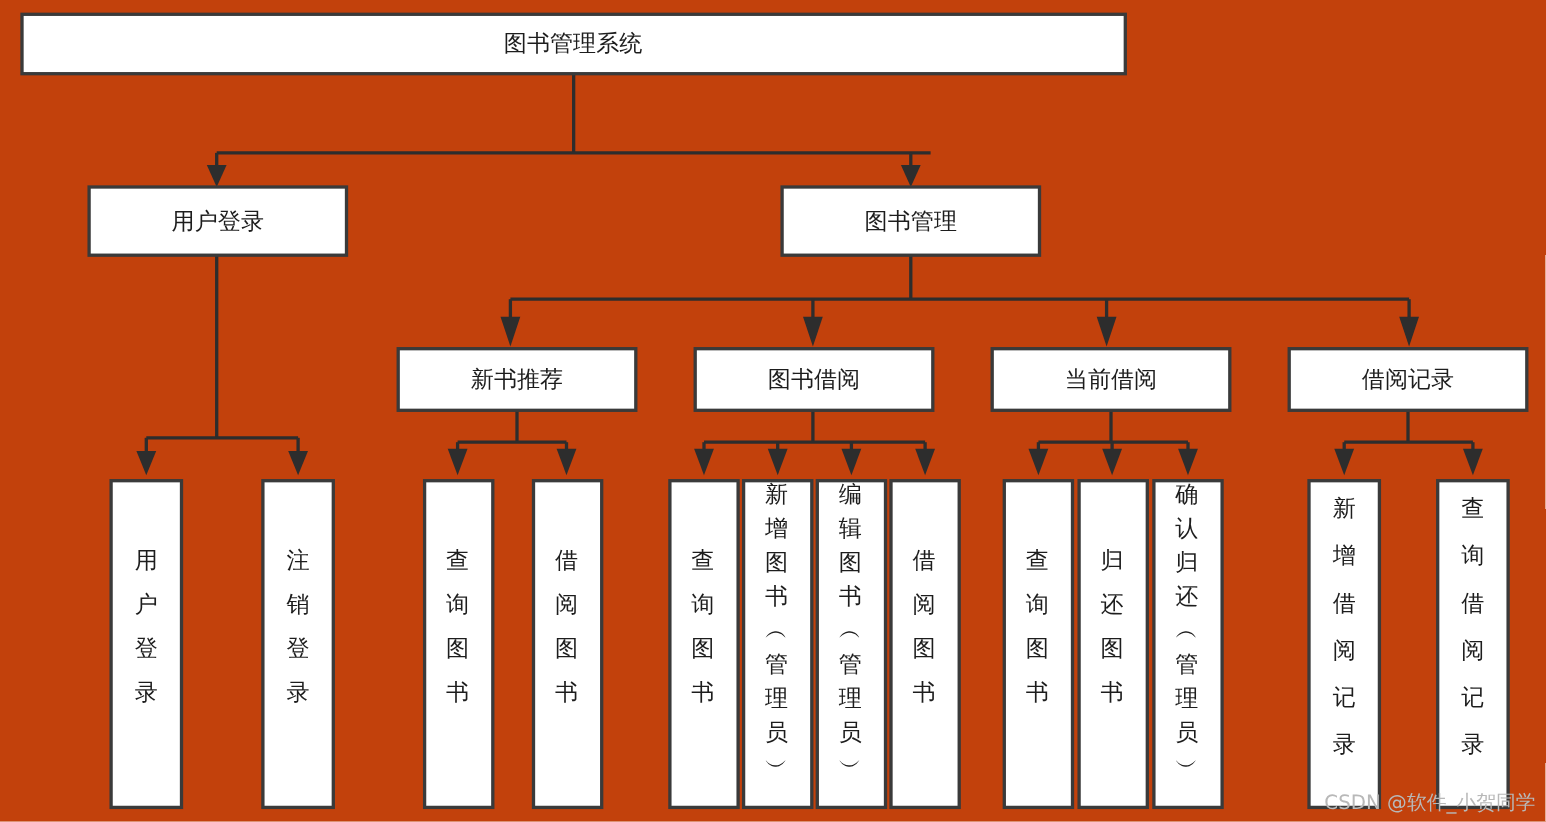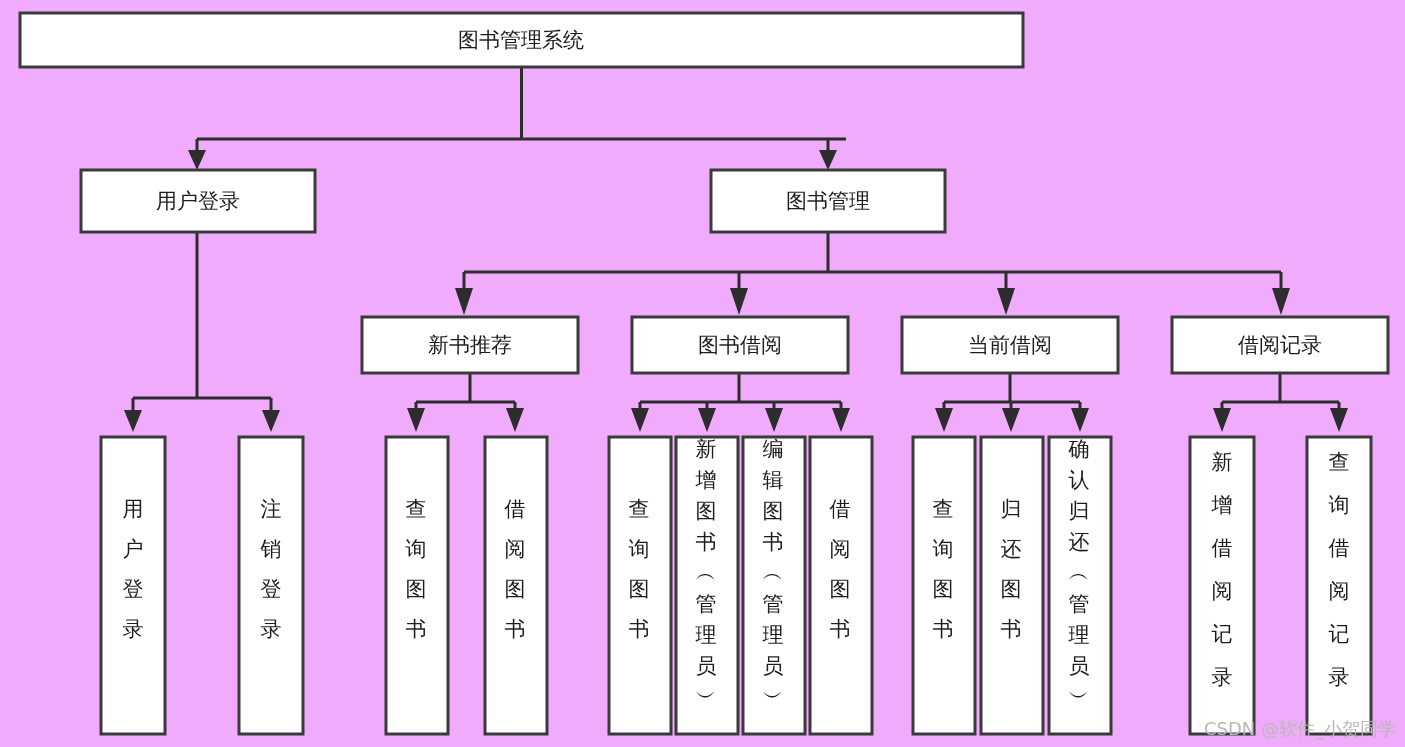--- a/index.html
+++ b/index.html
@@ -10,21 +10,21 @@
   body {
     width: 1405px;
     height: 747px;
     font-family: "DejaVu Sans", sans-serif;
     overflow: hidden;
   }
   #diagram-root {
     position: relative;
     width: 1405px;
     height: 747px;
-    background: #f0abfc;
+    background: #c2410c;
   }
   svg.diagram-canvas {
     position: absolute;
     top: 0;
     left: 0;
     width: 1405px;
     height: 747px;
   }
   .node-rect {
     fill: #ffffff;

